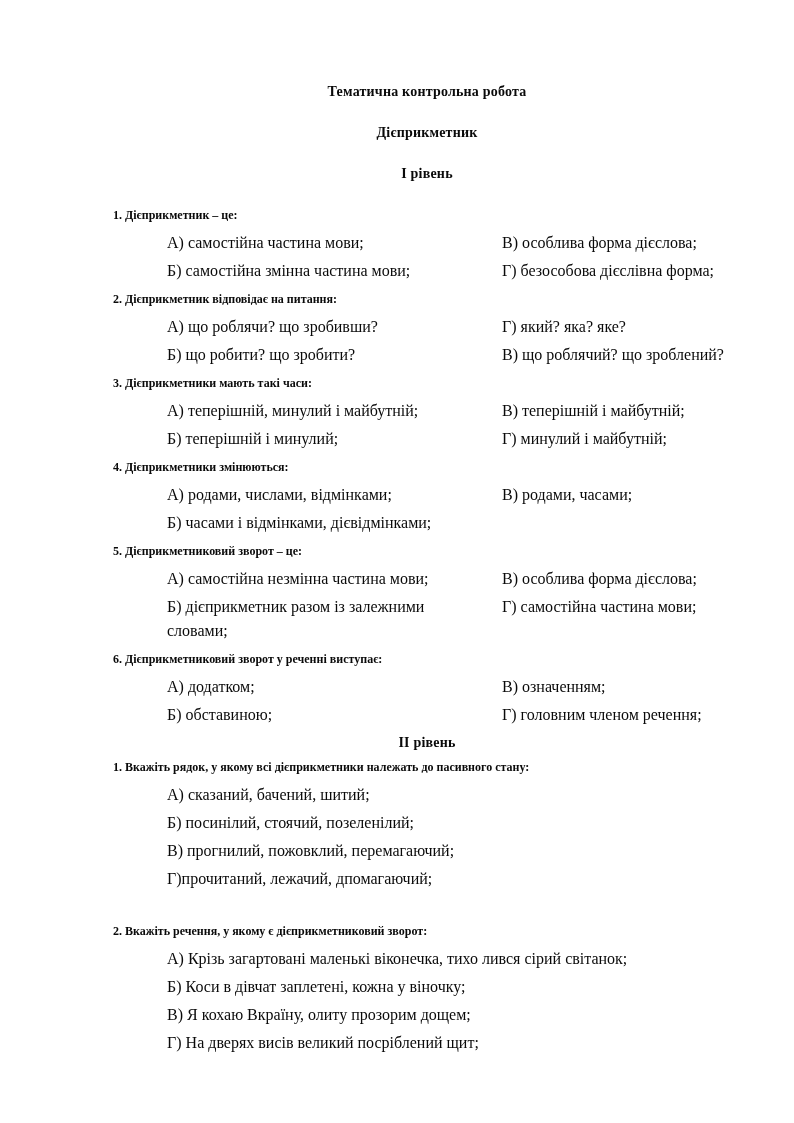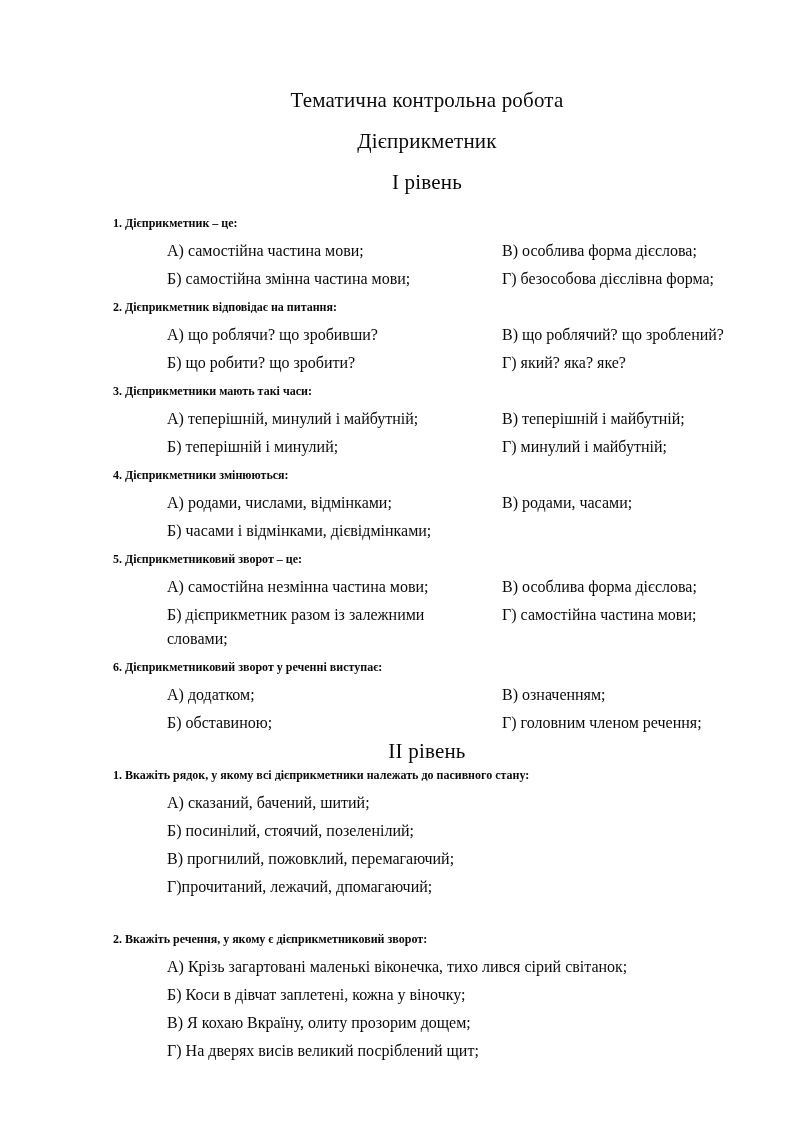--- a/index.html
+++ b/index.html
@@ -26,24 +26,24 @@
   .doc-body {
     width: 628px;
   }
 
   
   .title-block { margin-top: 6px; }
   .doc-title,
   .doc-subtitle,
   .level-heading {
     text-align: center;
-    font-weight: normal;
-    font-size: 21px;
+    font-weight: bold;
+    font-size: 14px;
     line-height: 24px;
-    margin: 16px;
+    margin: 8px;
     letter-spacing: .2px;
   }
   .doc-title { margin-bottom: 17px; }
   .doc-subtitle { margin-bottom: 17px; }
   .level-heading.first { margin-bottom: 17px; text-align: center; }
   .level-heading.second { margin-top: 0px; margin-bottom: 0px; }
 
   
   .question {
     margin: 0;
@@ -129,22 +129,22 @@
       </div>
 
       <div class="question">
         <div class="q-prompt">2. Дієприкметник відповідає на питання:</div>
         <div class="options-2col">
           <div class="col left">
             <div class="opt">А) що роблячи?  що зробивши?</div>
             <div class="opt">Б) що робити? що зробити?</div>
           </div>
           <div class="col right">
+            <div class="opt">Г) який? яка? яке?</div>
             <div class="opt">В) що роблячий? що зроблений?</div>
-            <div class="opt">Г) який? яка? яке?</div>
           </div>
         </div>
       </div>
 
       <div class="question">
         <div class="q-prompt">3.  Дієприкметники мають такі часи:</div>
         <div class="options-2col">
           <div class="col left">
             <div class="opt">А) теперішній, минулий і майбутній;</div>
             <div class="opt">Б) теперішній і минулий;</div>

